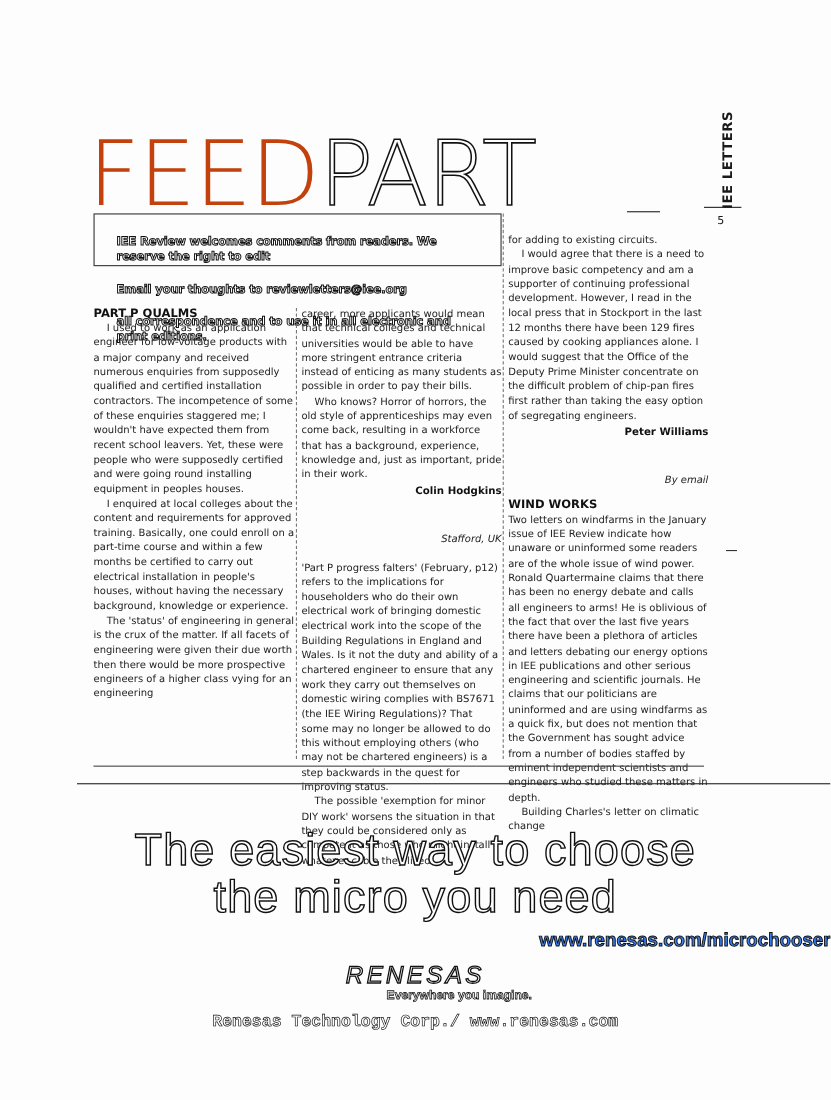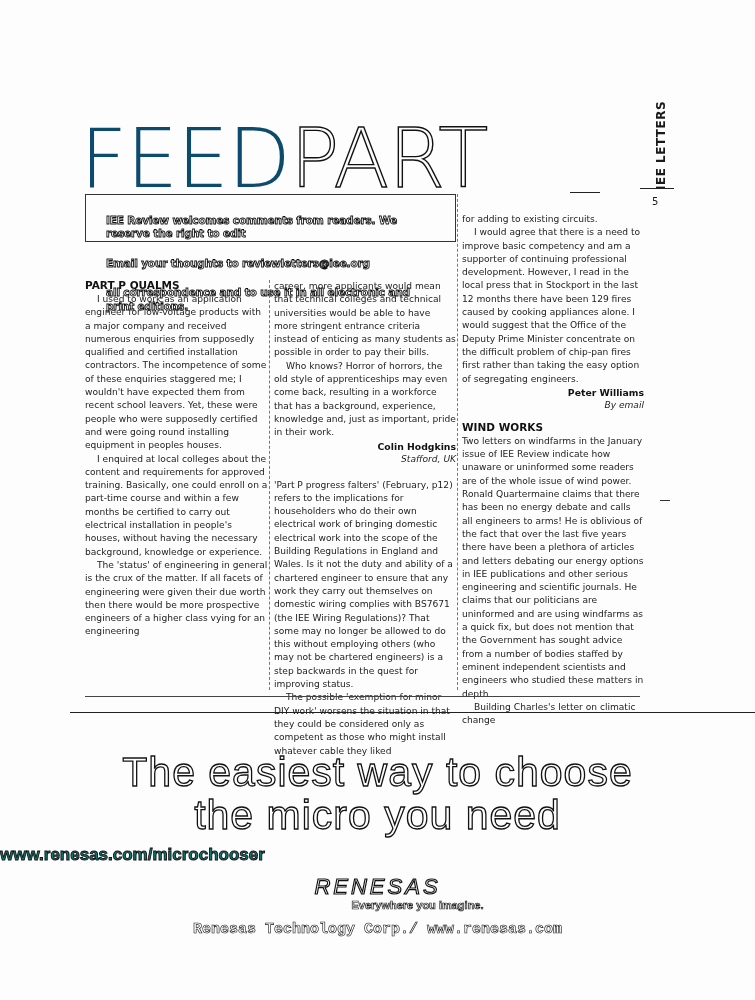--- a/index.html
+++ b/index.html
@@ -1,38 +1,38 @@
 <!DOCTYPE html>
 <html><head>
 <meta charset="utf-8">
 <style>
   html, body { margin:0; padding:0; }
   body { width:755px; height:1000px; background:#fdfdfd; position:relative; overflow:hidden; font-family:"DejaVu Sans", sans-serif; color:#1a1a1a; }
   .abs { position:absolute; }
   .title { left:80px; top:118px; font-size:82px; letter-spacing:-1px; line-height:82px; font-family:"DejaVu Sans", sans-serif; font-weight:300; }
-  .title .solid { color:#0c4a6e; }
+  .title .solid { color:#c2410c; }
   .title .outline { color:#fdfdfd; -webkit-text-stroke:1.4px #111; }
   .section-tag { left:636px; top:100px; width:40px; height:90px; }
   .section-tag .txt { position:absolute; left:0; top:0; width:90px; transform-origin:0 0; transform: rotate(-90deg) translate(-90px, 18px); font-weight:bold; font-size:12px; letter-spacing:0.5px; }
   .rule-right { left:640px; top:188px; width:34px; border-top:1.5px solid #222; }
   .rule-left { left:570px; top:192px; width:30px; border-top:1px solid #222; }
   .pagenum { left:652px; top:196px; font-size:10px; }
   .notice { left:85px; top:194px; width:371px; height:48px; border:1px solid #333; padding:3px 4px; box-sizing:border-box; }
   .notice p { margin:16px; font-size:10.5px; line-height:13.4px; color:#fff; -webkit-text-stroke:0.9px #111; font-weight:bold; letter-spacing:-0.15px; }
   .col { width:182px; font-size:9.1px; line-height:13.3px; color:#222; }
   .col p { margin:0; text-indent:12px; }
   .col p.noindent { text-indent:0; }
   .col h3 { margin:0 0 1px 0; font-size:10.5px; line-height:14px; font-weight:bold; color:#111; }
   .sig { text-align:right; font-weight:bold; font-size:9.3px; line-height:13px; color:#111; }
-  .sigloc { text-align:right; font-style:italic; font-size:9.1px; line-height:13px; }
+  .sigloc { text-align:right; font-style:italic; font-size:9.1px; line-height:13px;margin-top:32px; }
   .vline { border-left:1px solid #333; }
   .hr1 { left:85px; top:696px; width:555px; border-top:1px solid #444; }
   .hr2 { left:70px; top:712px; width:685px; border-top:1.3px solid #222; }
   .ad-head { left:0; width:755px; text-align:center; font-size:41px; line-height:41px; color:#fff; -webkit-text-stroke:1.3px #111; font-family:"Liberation Sans", sans-serif; letter-spacing:1px; }
-  .ad-url { left:0; width:755px; top:845px; text-align:left; font-size:17px; color:#0f766e; -webkit-text-stroke:0.9px #111; font-family:"Liberation Sans", sans-serif; font-weight:bold; }
+  .ad-url { left:0; width:755px; top:845px; text-align:right; font-size:17px; color:#3b82f6; -webkit-text-stroke:0.9px #111; font-family:"Liberation Sans", sans-serif; font-weight:bold; }
   .logo { left:0; width:755px; top:874px; text-align:center; font-size:22px; color:#fff; -webkit-text-stroke:1.2px #111; font-family:"Liberation Sans", sans-serif; letter-spacing:3px; font-style:italic; }
   .tagline { left:0; width:755px; top:899px; text-align:center; font-size:11px; color:#fff; -webkit-text-stroke:0.7px #111; font-weight:bold; font-family:"Liberation Sans", sans-serif;padding-left:40px; }
   .corp { left:0; width:755px; top:921px; text-align:center; font-size:15px; color:#fff; -webkit-text-stroke:0.6px #111; font-weight:bold; font-family:Liberation Mono, monospace; }
   .mark { left:660px; top:500px; width:10px; border-top:1px solid #333; }
 </style>
 </head>
 <body>
 
 <div class="abs title"><span class="solid">FEED</span><span class="outline">PART</span></div>
 

